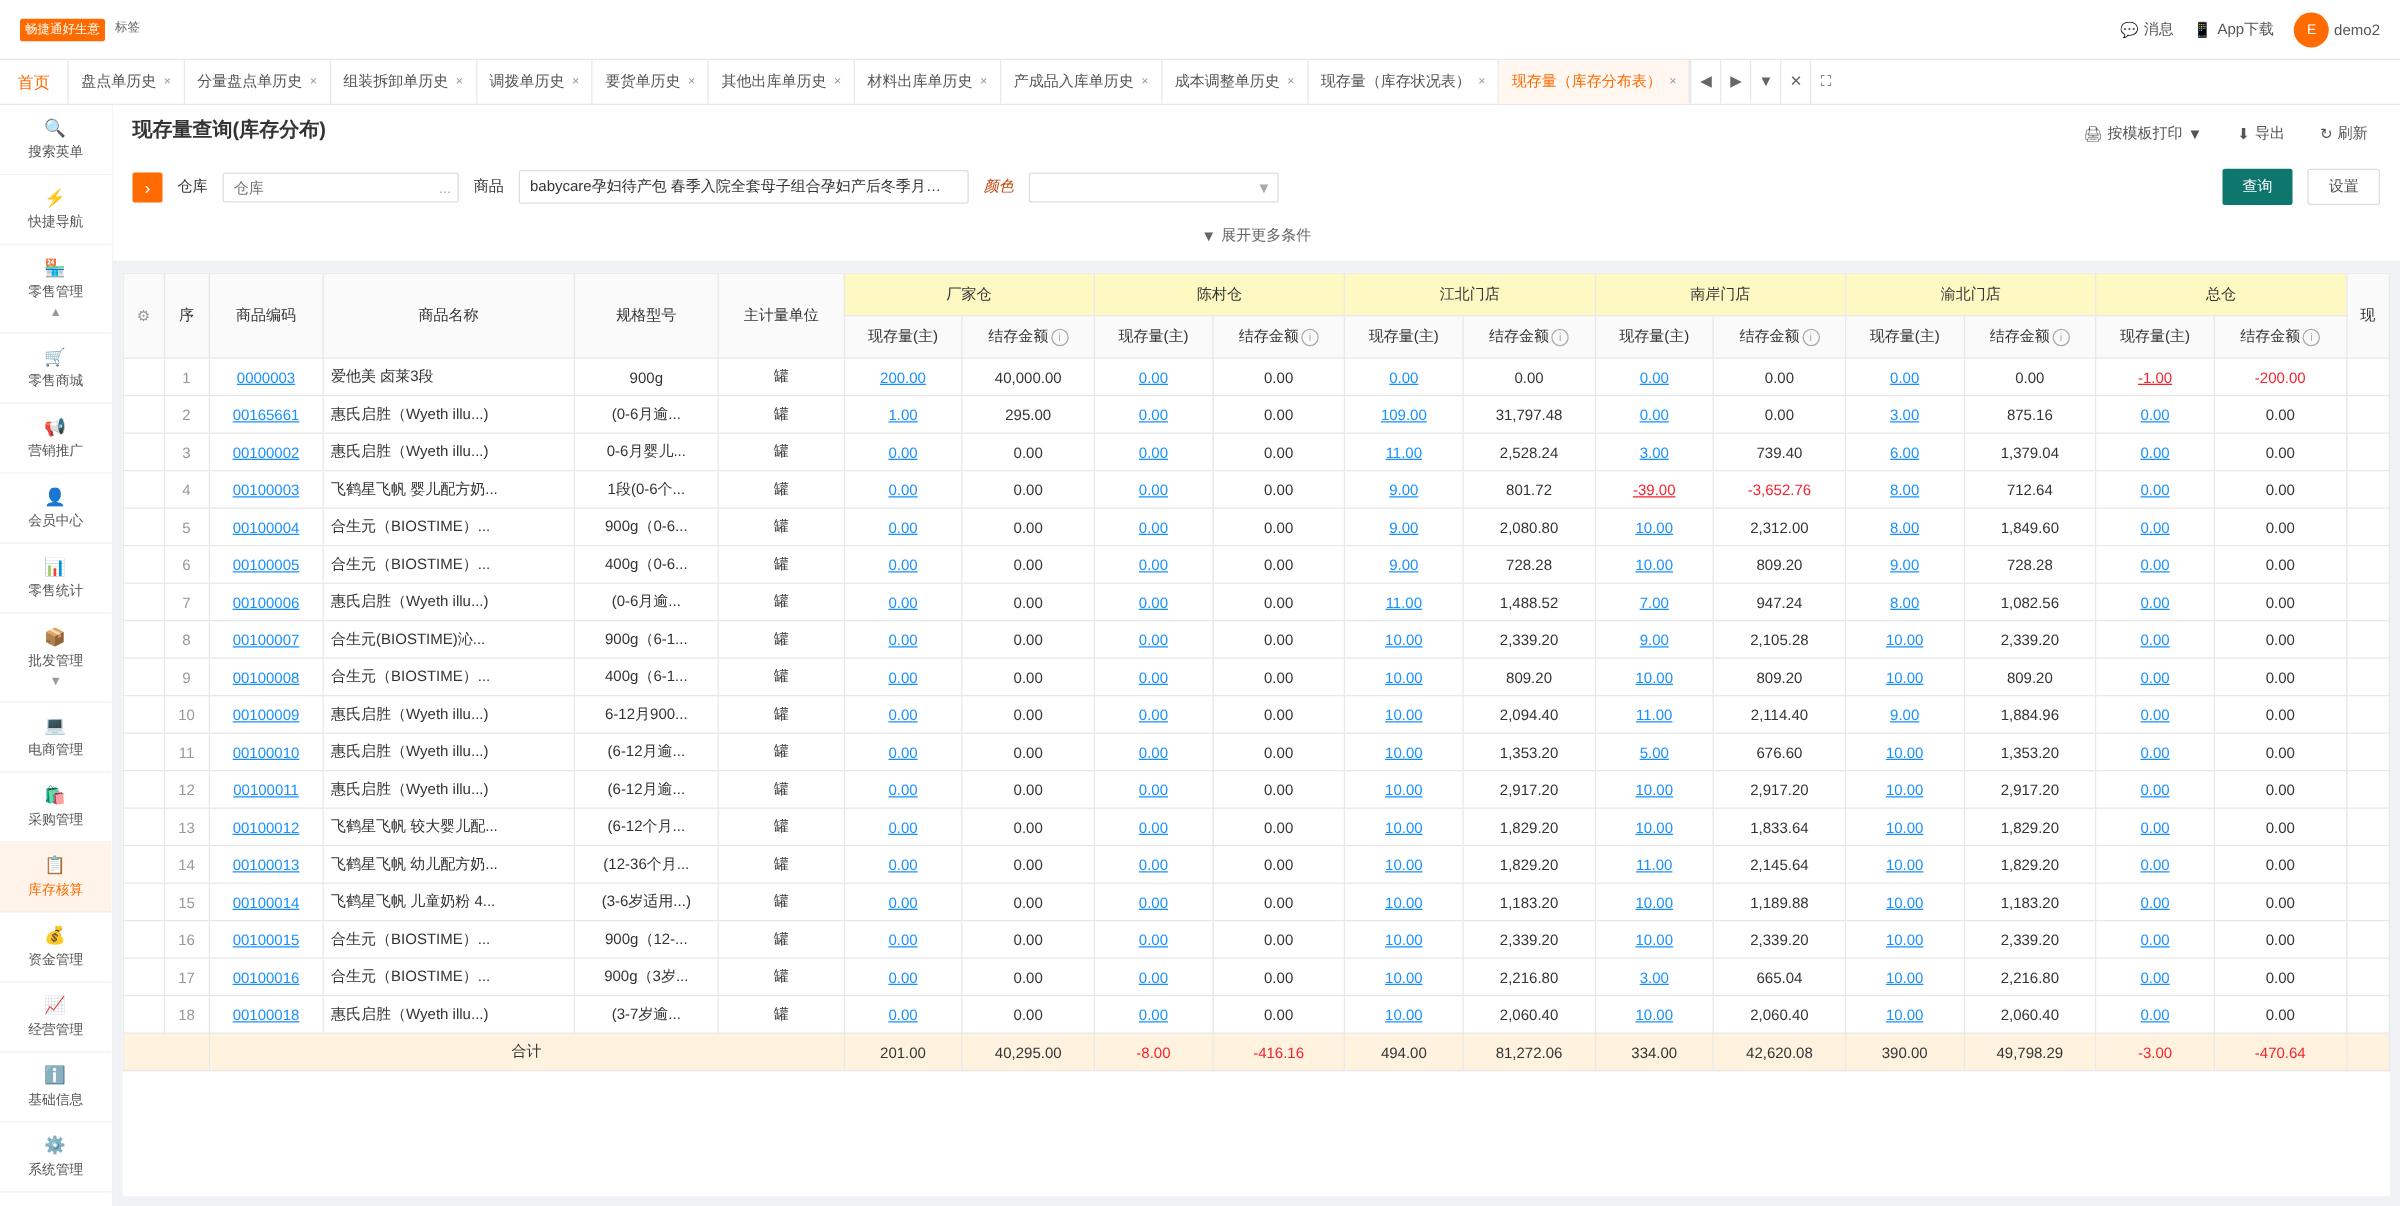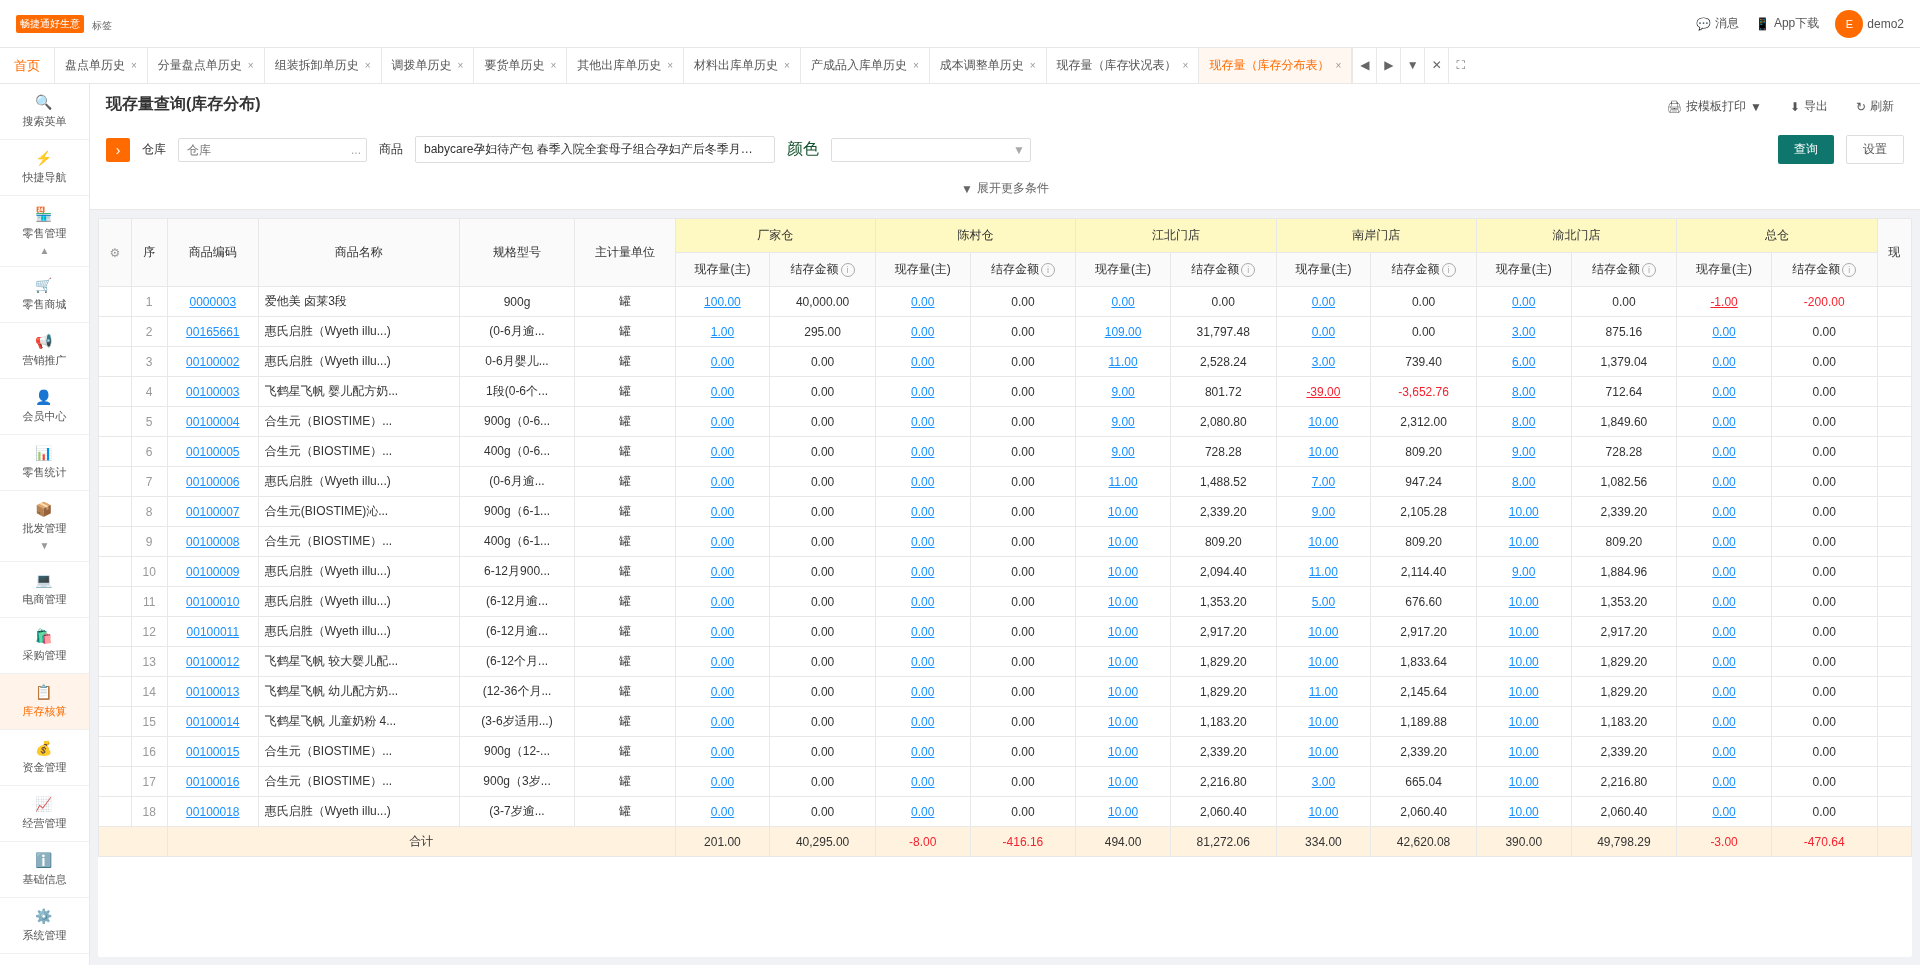--- a/index.html
+++ b/index.html
@@ -12,21 +12,21 @@
       display: flex;
       align-items: center;
       justify-content: space-between;
       padding: 0 16px;
       border-bottom: 1px solid #e8e8e8;
       position: relative;
       z-index: 100;
     }
     .logo-area {
       display: flex;
-      align-items: flex-end;
+      align-items: flex-start;
       gap: 8px;
     }
     .logo-box {
       background: #ff6b00;
       color: #fff;
       font-size: 10px;
       padding: 2px 4px;
       border-radius: 2px;
       line-height: 1.4;
     }
@@ -321,21 +321,21 @@
       justify-content: center;
       width: 14px;
       height: 14px;
       border-radius: 50%;
       border: 1px solid #aaa;
       color: #aaa;
       font-size: 9px;
       cursor: pointer;
       margin-left: 2px;
     }
-    .color-label { color: #14532d; font-size: 16px; }
+    .color-label { color: #c2410c; font-size: 12px; font-style: italic; }
     .color-select {
       border: 1px solid #ddd;
       border-radius: 2px;
       padding: 4px 24px 4px 8px;
       font-size: 12px;
       background: #fff;
       appearance: none;
       min-width: 200px;
       cursor: pointer;
     }
@@ -575,21 +575,21 @@
           </tr>
         </thead>
         <tbody id="table-body">
         <tr>
     <td></td>
     <td class="row-num">1</td>
     <td class="value-link">0000003</td>
     <td class="text-left">爱他美 卤莱3段</td>
     <td>900g</td>
     <td>罐</td>
-    <td class="value-link">100.00</td>
+    <td class="value-link">200.00</td>
     <td>40,000.00</td>
     <td class="value-link">0.00</td>
     <td>0.00</td>
     <td class="value-link">0.00</td>
     <td>0.00</td>
     <td class="value-link">0.00</td>
     <td class="">0.00</td>
     <td class="value-link">0.00</td>
     <td>0.00</td>
     <td class="value-link value-neg">-1.00</td>

